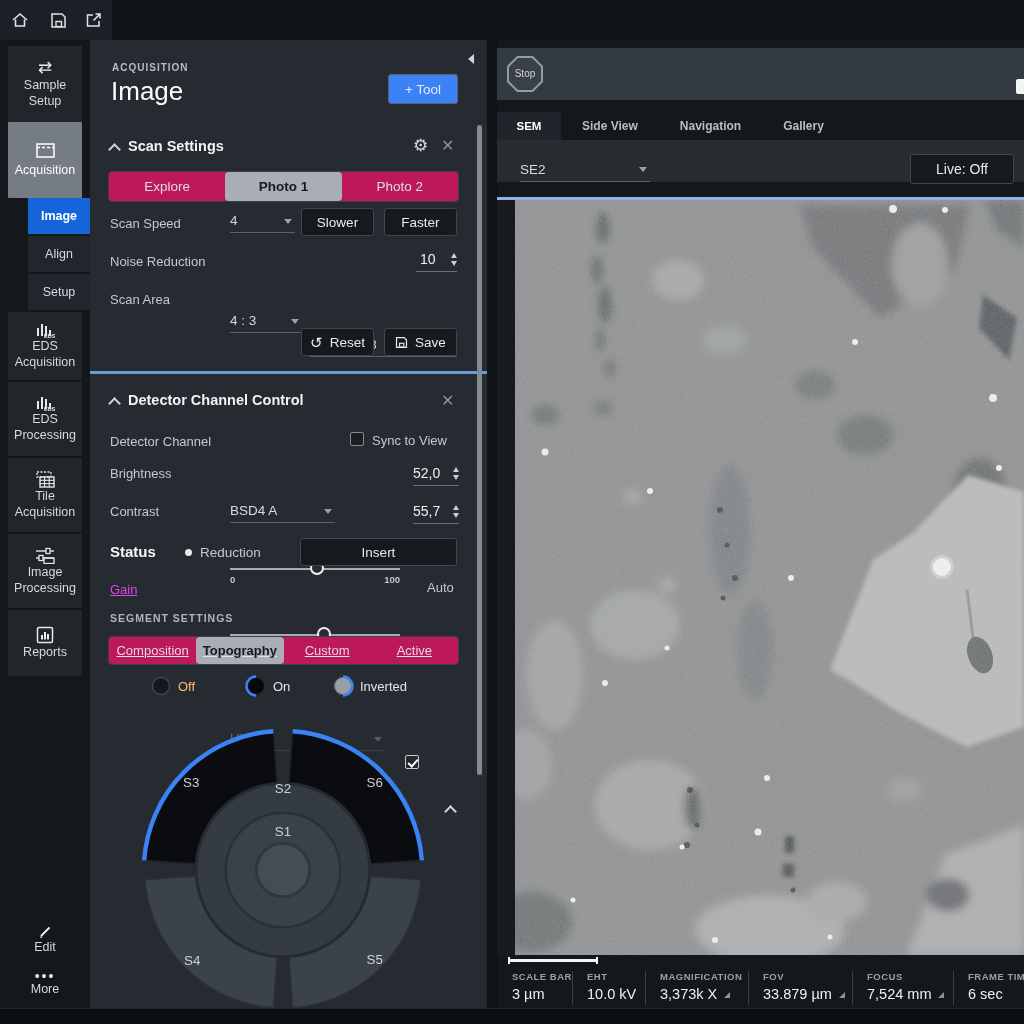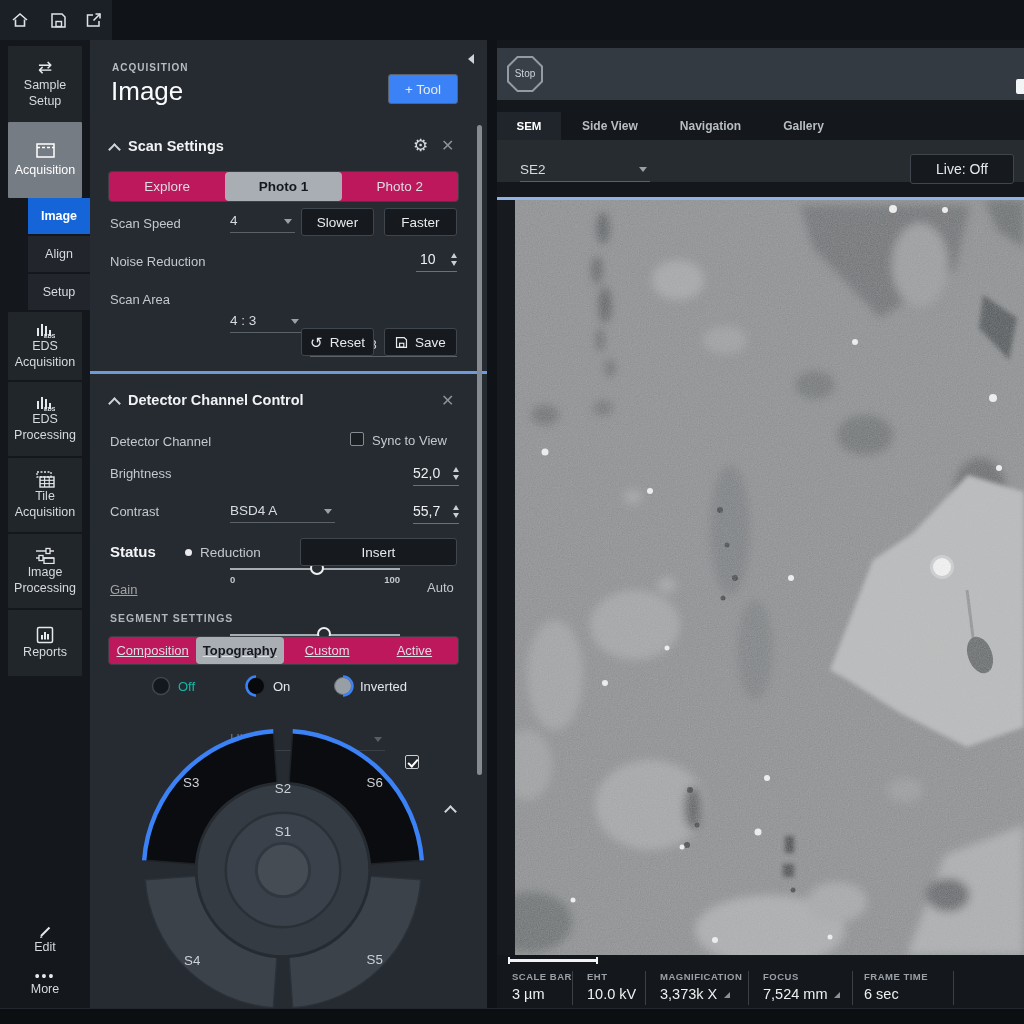--- a/index.html
+++ b/index.html
@@ -309,21 +309,21 @@
 
     
     <div class="abs" style="left:20px;top:503px;font-size:15px;font-weight:700;color:#f4f6f8;">Status</div>
     <div class="abs" style="left:95px;top:509px;width:7px;height:7px;border-radius:50%;background:#e8eaed;"></div>
     <div class="abs lbl" style="left:110px;top:505px;font-size:13.5px;">Reduction</div>
     <button class="btn abs" style="left:210px;top:498px;width:157px;height:28px;">
       <span>Insert</span>
     </button>
 
     
-    <div class="abs" style="left:20px;top:542px;font-size:13px;color:#a3a3a3;text-decoration:underline;">Gain</div>
+    <div class="abs" style="left:20px;top:542px;font-size:13px;color:#d946ef;text-decoration:underline;">Gain</div>
     <div class="dd abs" style="left:140px;top:535px;width:155px;height:24px;border-bottom-color:#3a4046;">
       <span style="color:#6b727a;">High</span>
       <span class="caret" style="border-top-color:#565d64;"></span>
     </div>
     <div class="abs check on" style="left:315px;top:539px;"></div>
     <div class="abs lbl" style="left:337px;top:540px;">Auto</div>
 
     
     <div class="abs" style="left:20px;top:572px;font-size:10.5px;font-weight:bold;letter-spacing:1px;color:#b0b5bc;">SEGMENT SETTINGS</div>
     <span class="chev abs" style="left:356px;top:572px;"></span>
@@ -341,21 +341,21 @@
       <div class="tab" style="font-size:13px;">
           <span>Active</span>
         </div>
     </div>
 
     
     <div class="abs" style="left:60px;top:635px;display:flex;align-items:center;gap:6px;cursor:pointer;">
       <svg width="22" height="22" viewBox="0 0 22 22">
           <circle cx="11" cy="11" r="8.5" fill="#14181d" stroke="#3f464e" stroke-width="1.5"></circle>
         </svg>
-      <span class="lbl" style="color:#14b8a6;">Off</span>
+      <span class="lbl" style="color:#fdba74;">Off</span>
     </div>
     <div class="abs" style="left:155px;top:635px;display:flex;align-items:center;gap:6px;cursor:pointer;">
       <svg width="22" height="22" viewBox="0 0 22 22">
           <circle cx="11" cy="11" r="8.5" fill="#07090b" stroke="#262c33" stroke-width="1"></circle>
           <path d="M11 1.5 A9.5 9.5 0 0 0 11 20.5" fill="none" stroke="#3b82f6" stroke-width="2.5"></path>
         </svg>
       <span class="lbl" style="color:#e2e5e9;">On</span>
     </div>
     <div class="abs" style="left:242px;top:635px;display:flex;align-items:center;gap:6px;cursor:pointer;">
       <svg width="22" height="22" viewBox="0 0 22 22">
@@ -537,20 +537,27 @@
             <span>10.0 kV</span>
           </div>
       </div>
       <div class="readout" style="width:103px;">
         <div class="rl">MAGNIFICATION</div>
         <div class="rv">
             <span>3,373k X</span>
             <span class="editcaret"></span>
           </div>
       </div>
+      <div class="readout" style="width:104px;">
+        <div class="rl">FOV</div>
+        <div class="rv">
+            <span>33.879 µm</span>
+            <span class="editcaret"></span>
+          </div>
+      </div>
       <div class="readout" style="width:101px;">
         <div class="rl">FOCUS</div>
         <div class="rv">
             <span>7,524 mm</span>
             <span class="editcaret"></span>
           </div>
       </div>
       <div class="readout" style="flex:1;">
         <div class="rl">FRAME TIME</div>
         <div class="rv">

